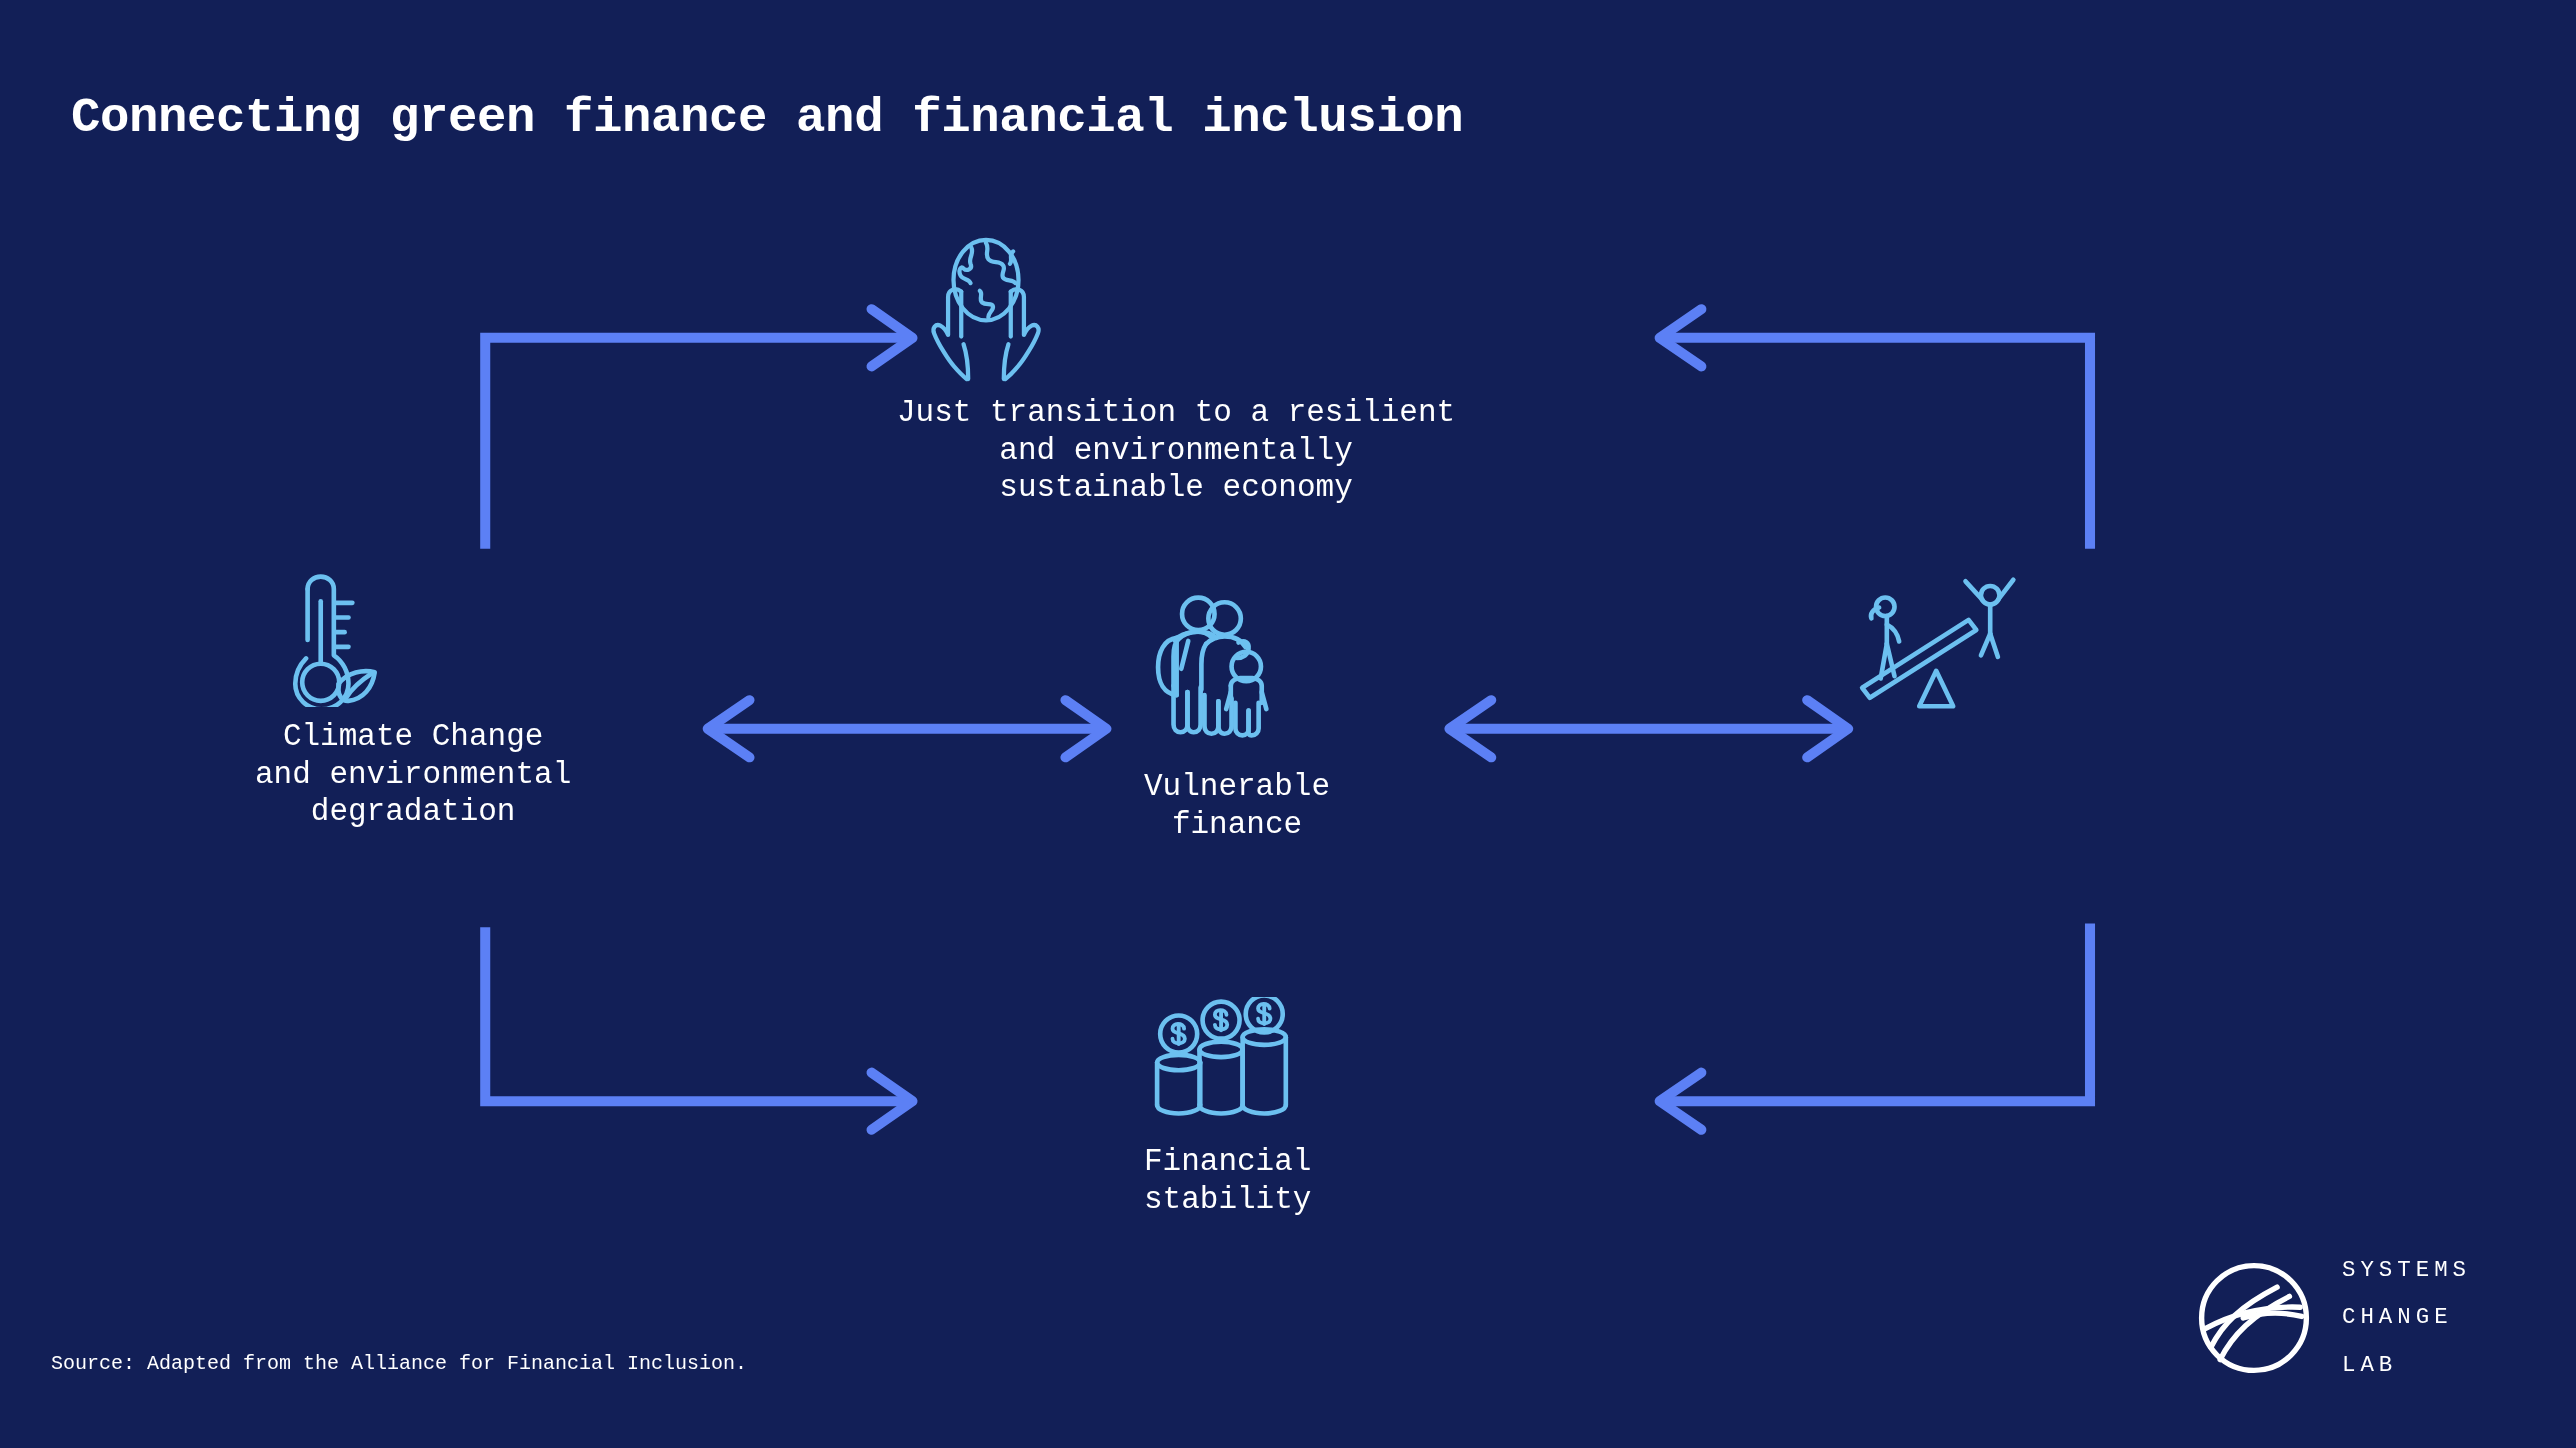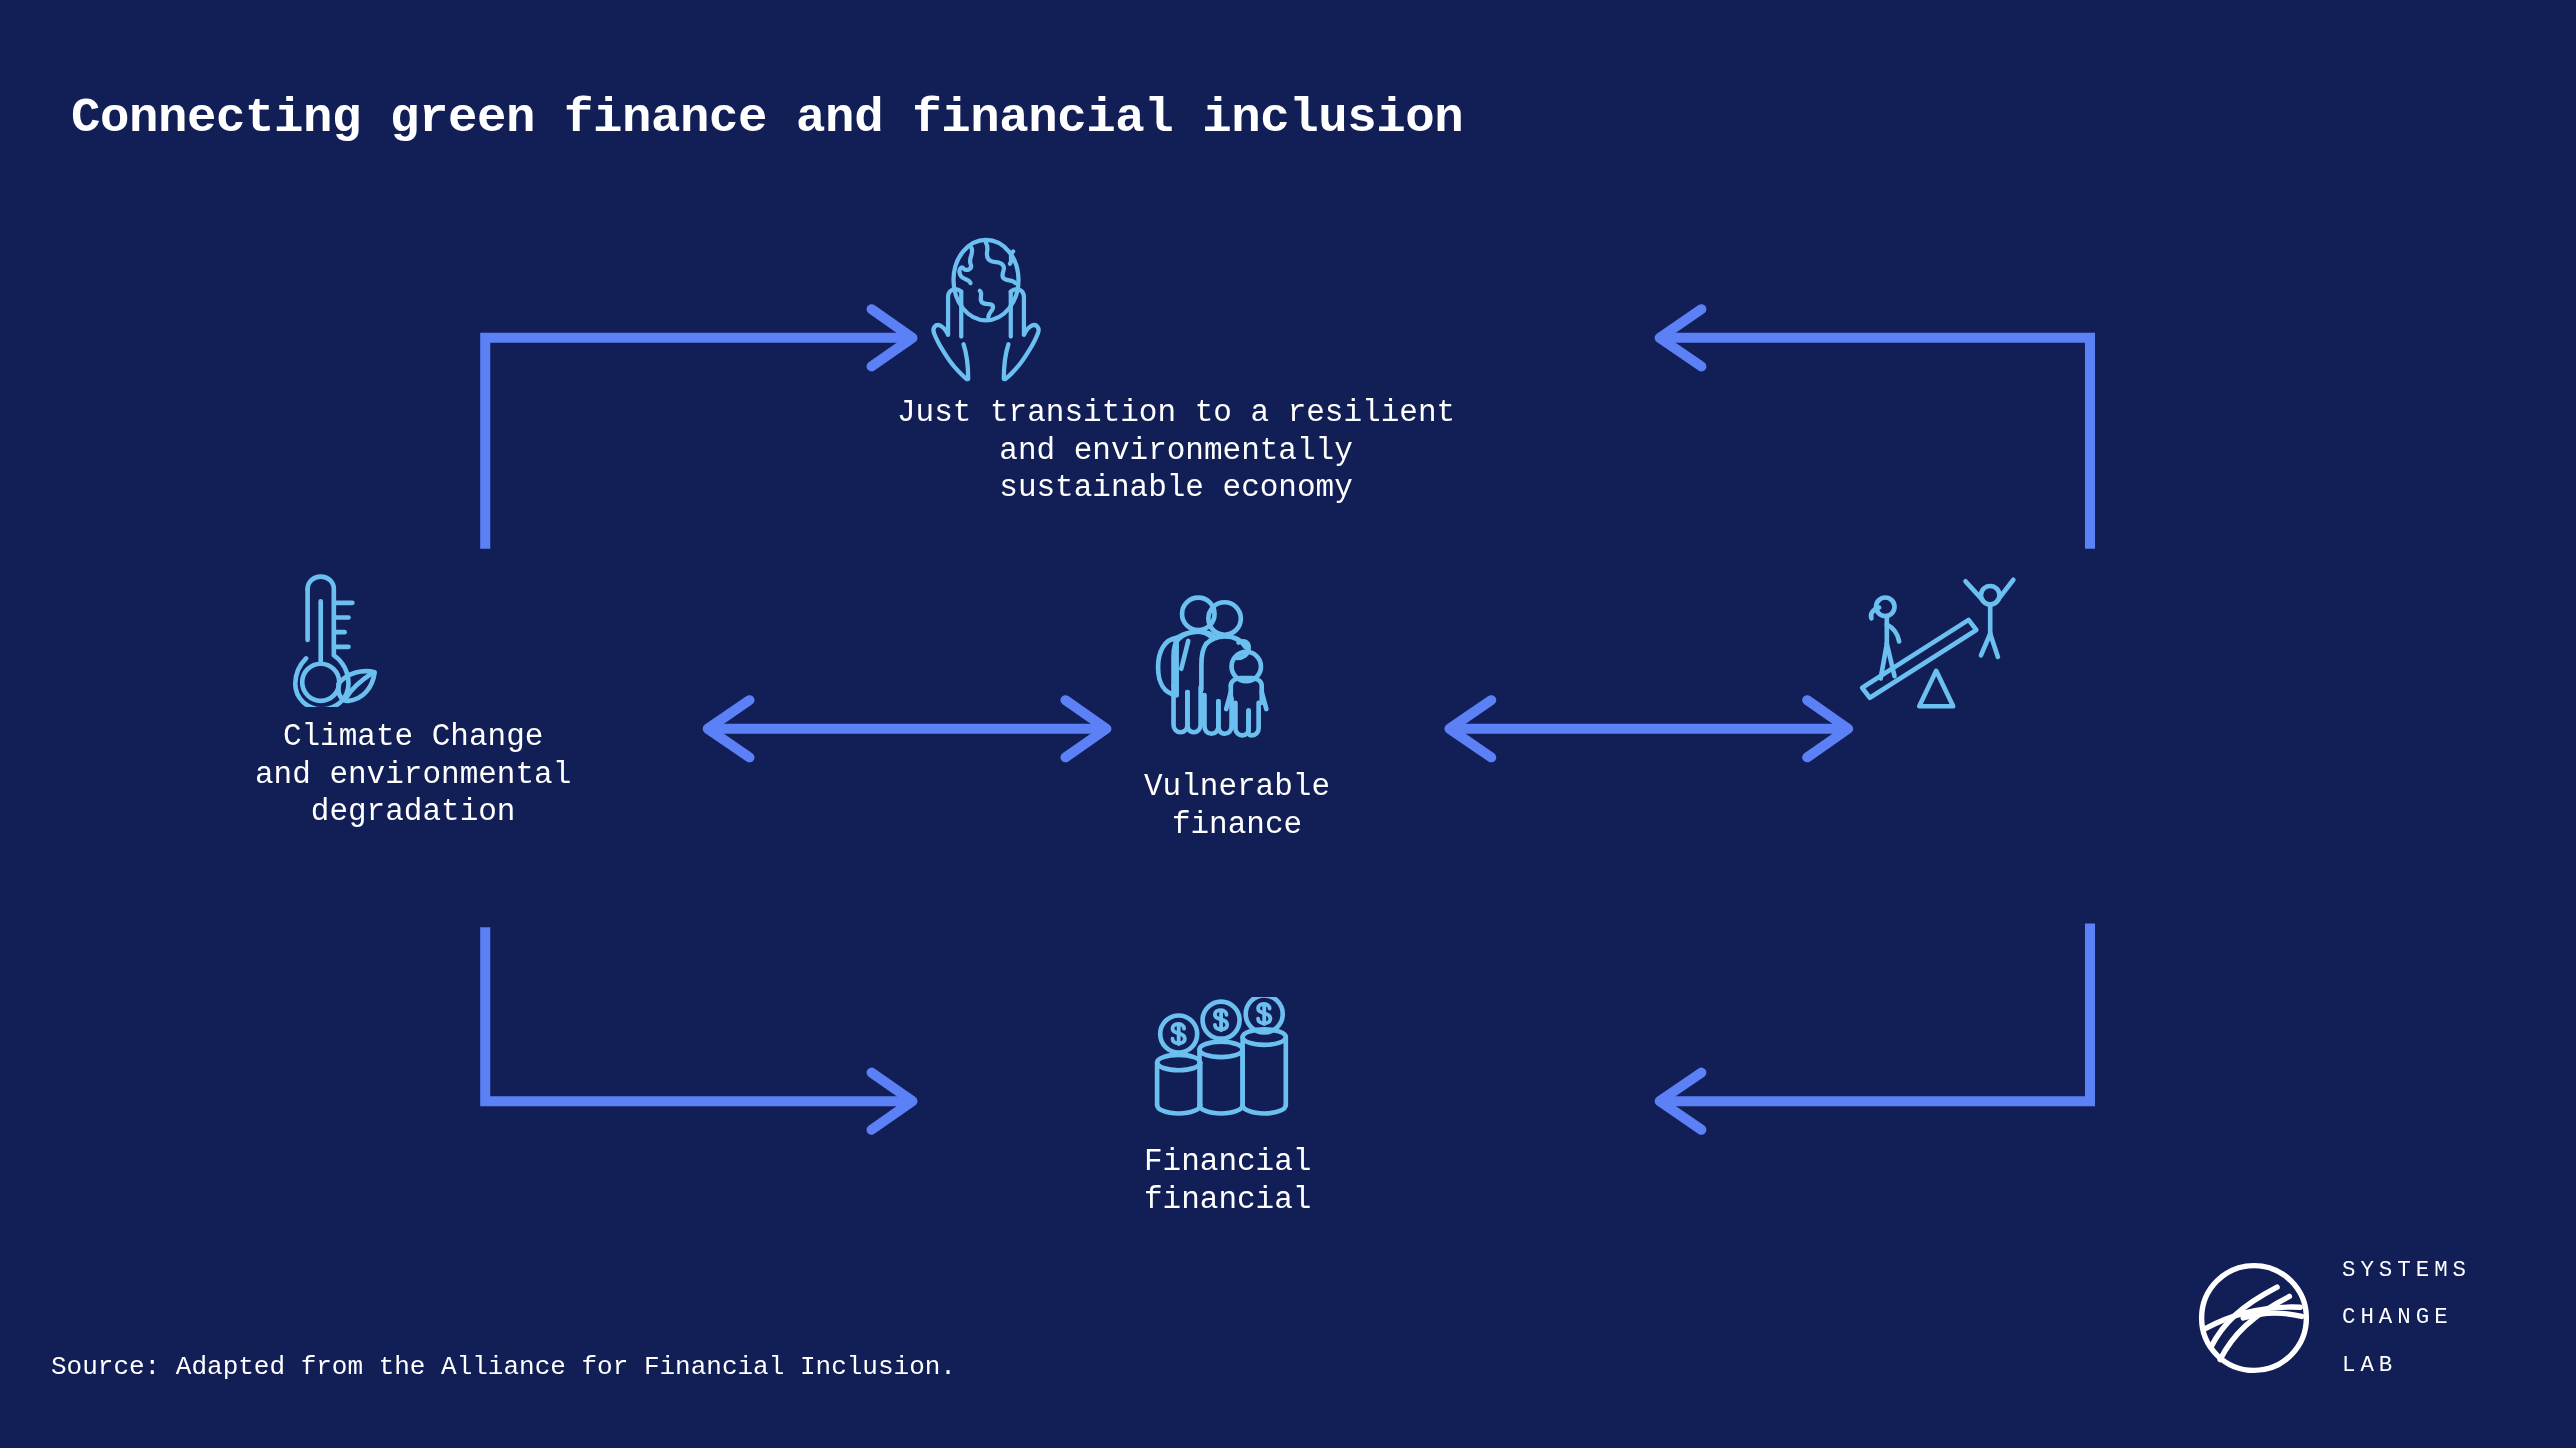--- a/index.html
+++ b/index.html
@@ -29,21 +29,21 @@
     letter-spacing: -0.4px;
     color: #ffffff;
     white-space: nowrap;
   }
 
   
   #source-note {
     position: absolute;
     left: 51px;
     top: 1352px;
-    font-size: 26px;
+    font-size: 20px;
     font-weight: normal;
     color: #ffffff;
     white-space: nowrap;
   }
 
   
   .node {
     position: absolute;
     display: flex;
     flex-direction: column;
@@ -283,21 +283,21 @@
         <path d="M52 41 C52 37 48 35 44 35 C40 35 37 37 37 41 C37 45 41 46 45 47 C49 48 53 50 53 54 C53 58 49 60 45 60 C41 60 37 58 37 54" stroke-width="5"></path>
         <circle cx="100" cy="30" r="24"></circle>
         <path d="M100 18 L100 43" stroke-width="5"></path>
         <path d="M107 23 C107 19 103 17 99 17 C95 17 92 19 92 23 C92 27 96 28 100 29 C104 30 108 32 108 36 C108 40 104 42 100 42 C96 42 92 40 92 36" stroke-width="5"></path>
         <circle cx="156" cy="22" r="24"></circle>
         <path d="M156 10 L156 35" stroke-width="5"></path>
         <path d="M163 15 C163 11 159 9 155 9 C151 9 148 11 148 15 C148 19 152 20 156 21 C160 22 164 24 164 28 C164 32 160 34 156 34 C152 34 148 32 148 28" stroke-width="5"></path>
       </svg>
     </span>
     <div class="node-label">Financial
-financial</div>
+stability</div>
   </div>
 
   <div id="source-note">Source: Adapted from the Alliance for Financial Inclusion.</div>
 
   <div id="logo">
     <span style="line-height:0;">
       <svg width="114" height="114" viewBox="0 0 148 148" fill="none" stroke="#ffffff" stroke-width="7">
         <circle cx="74" cy="74" r="68"></circle>
         <path d="M10 88 C40 72 78 58 134 60" stroke-linecap="round"></path>
         <path d="M18 112 C34 80 58 58 104 34" stroke-linecap="round"></path>

